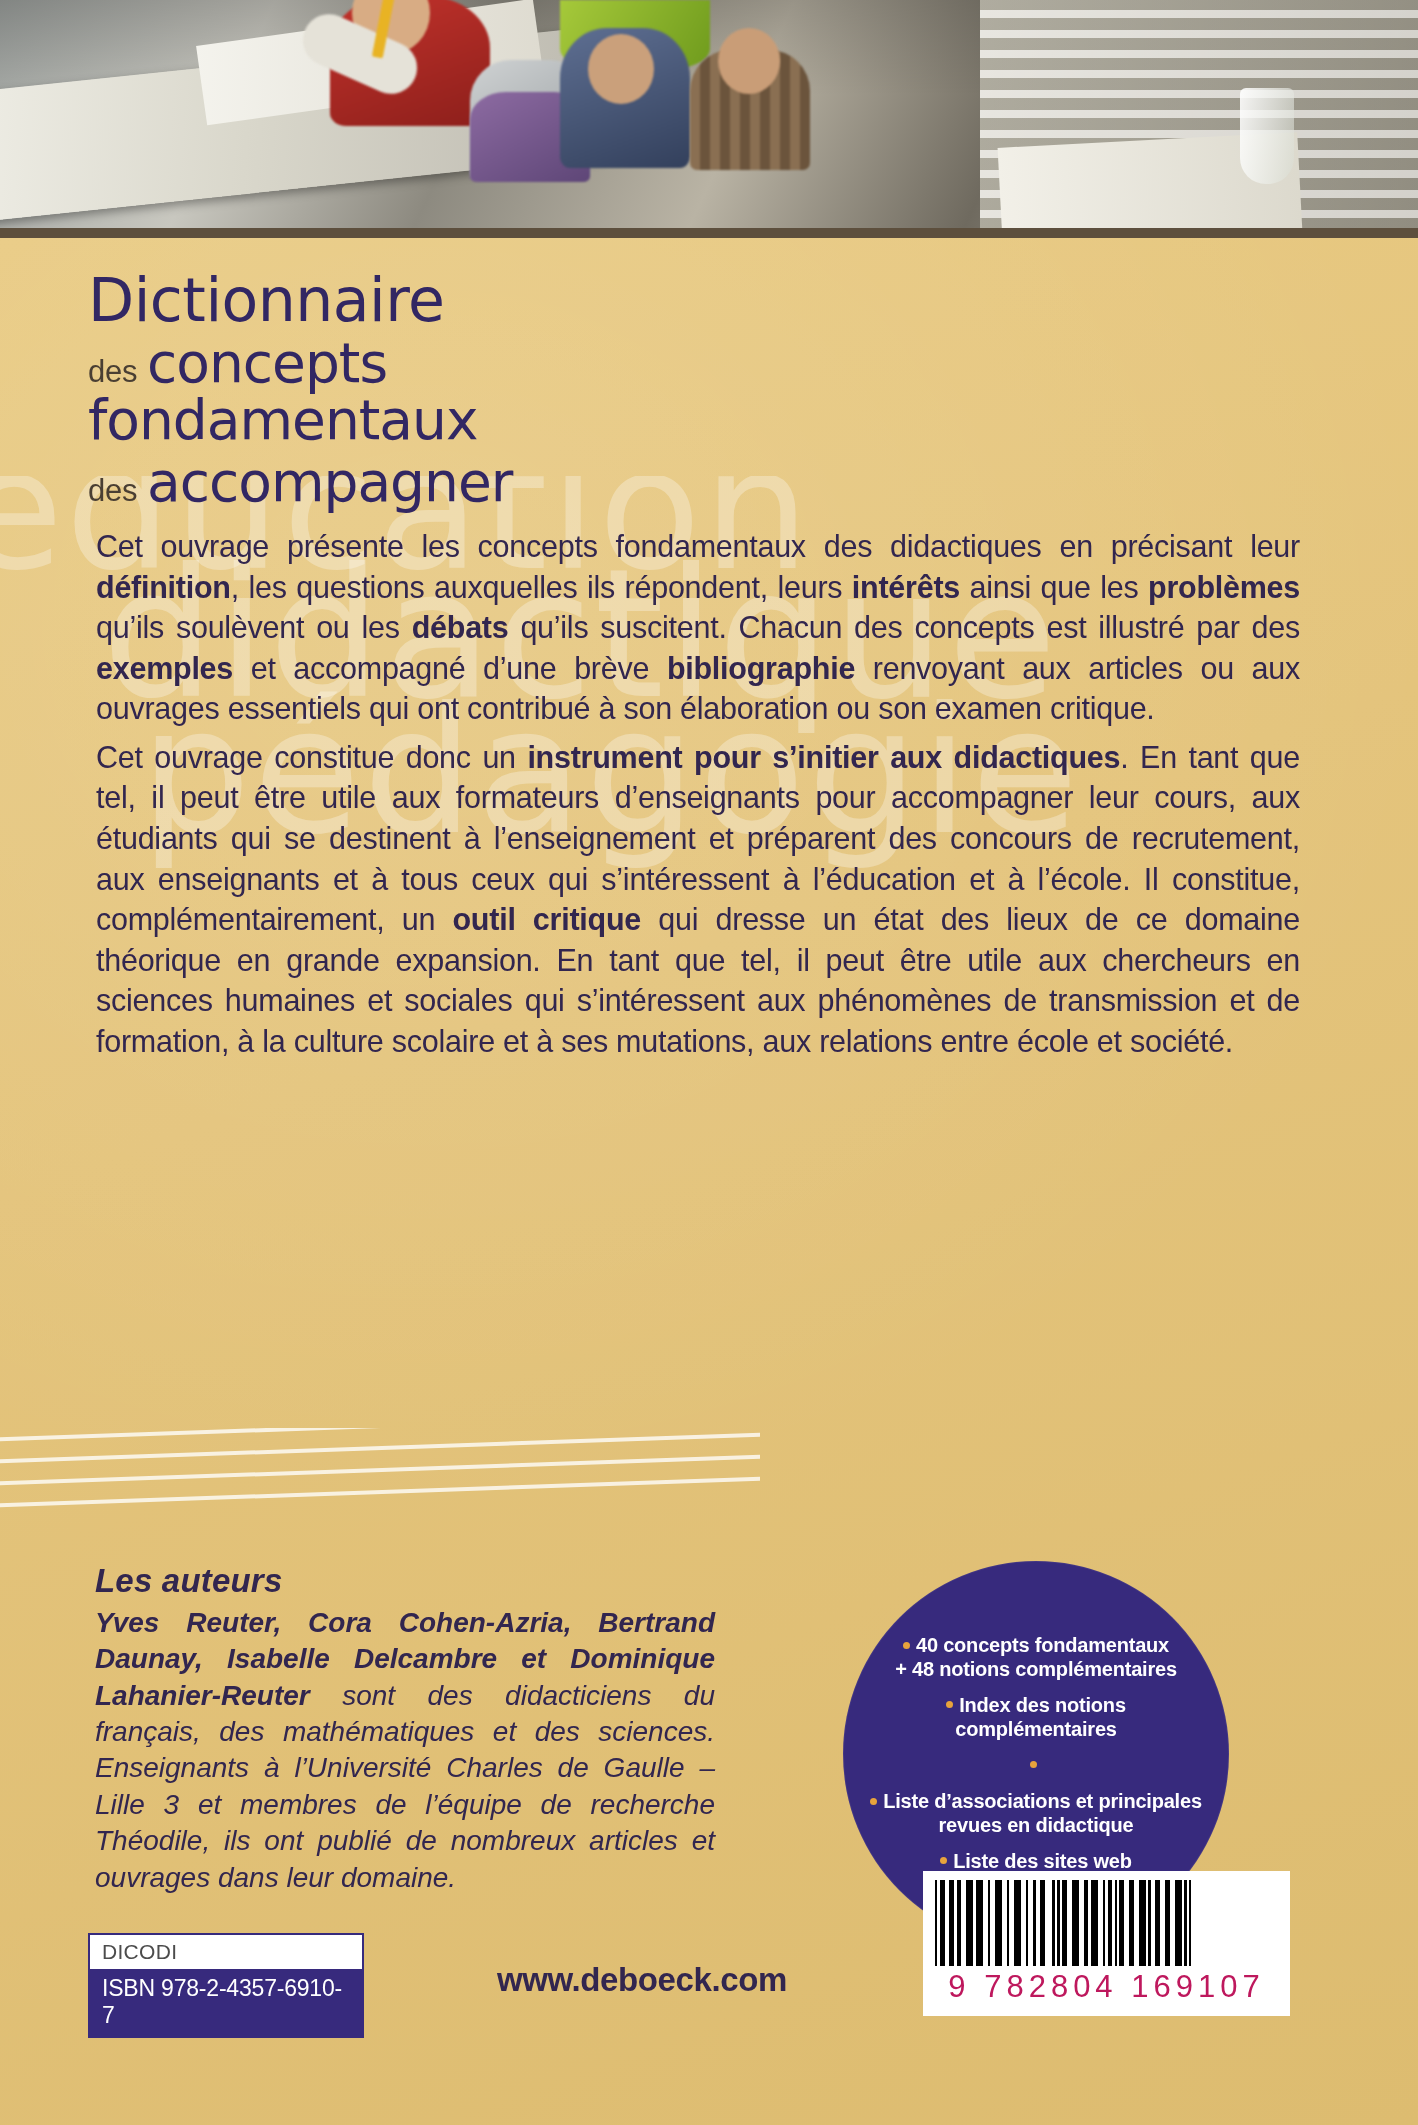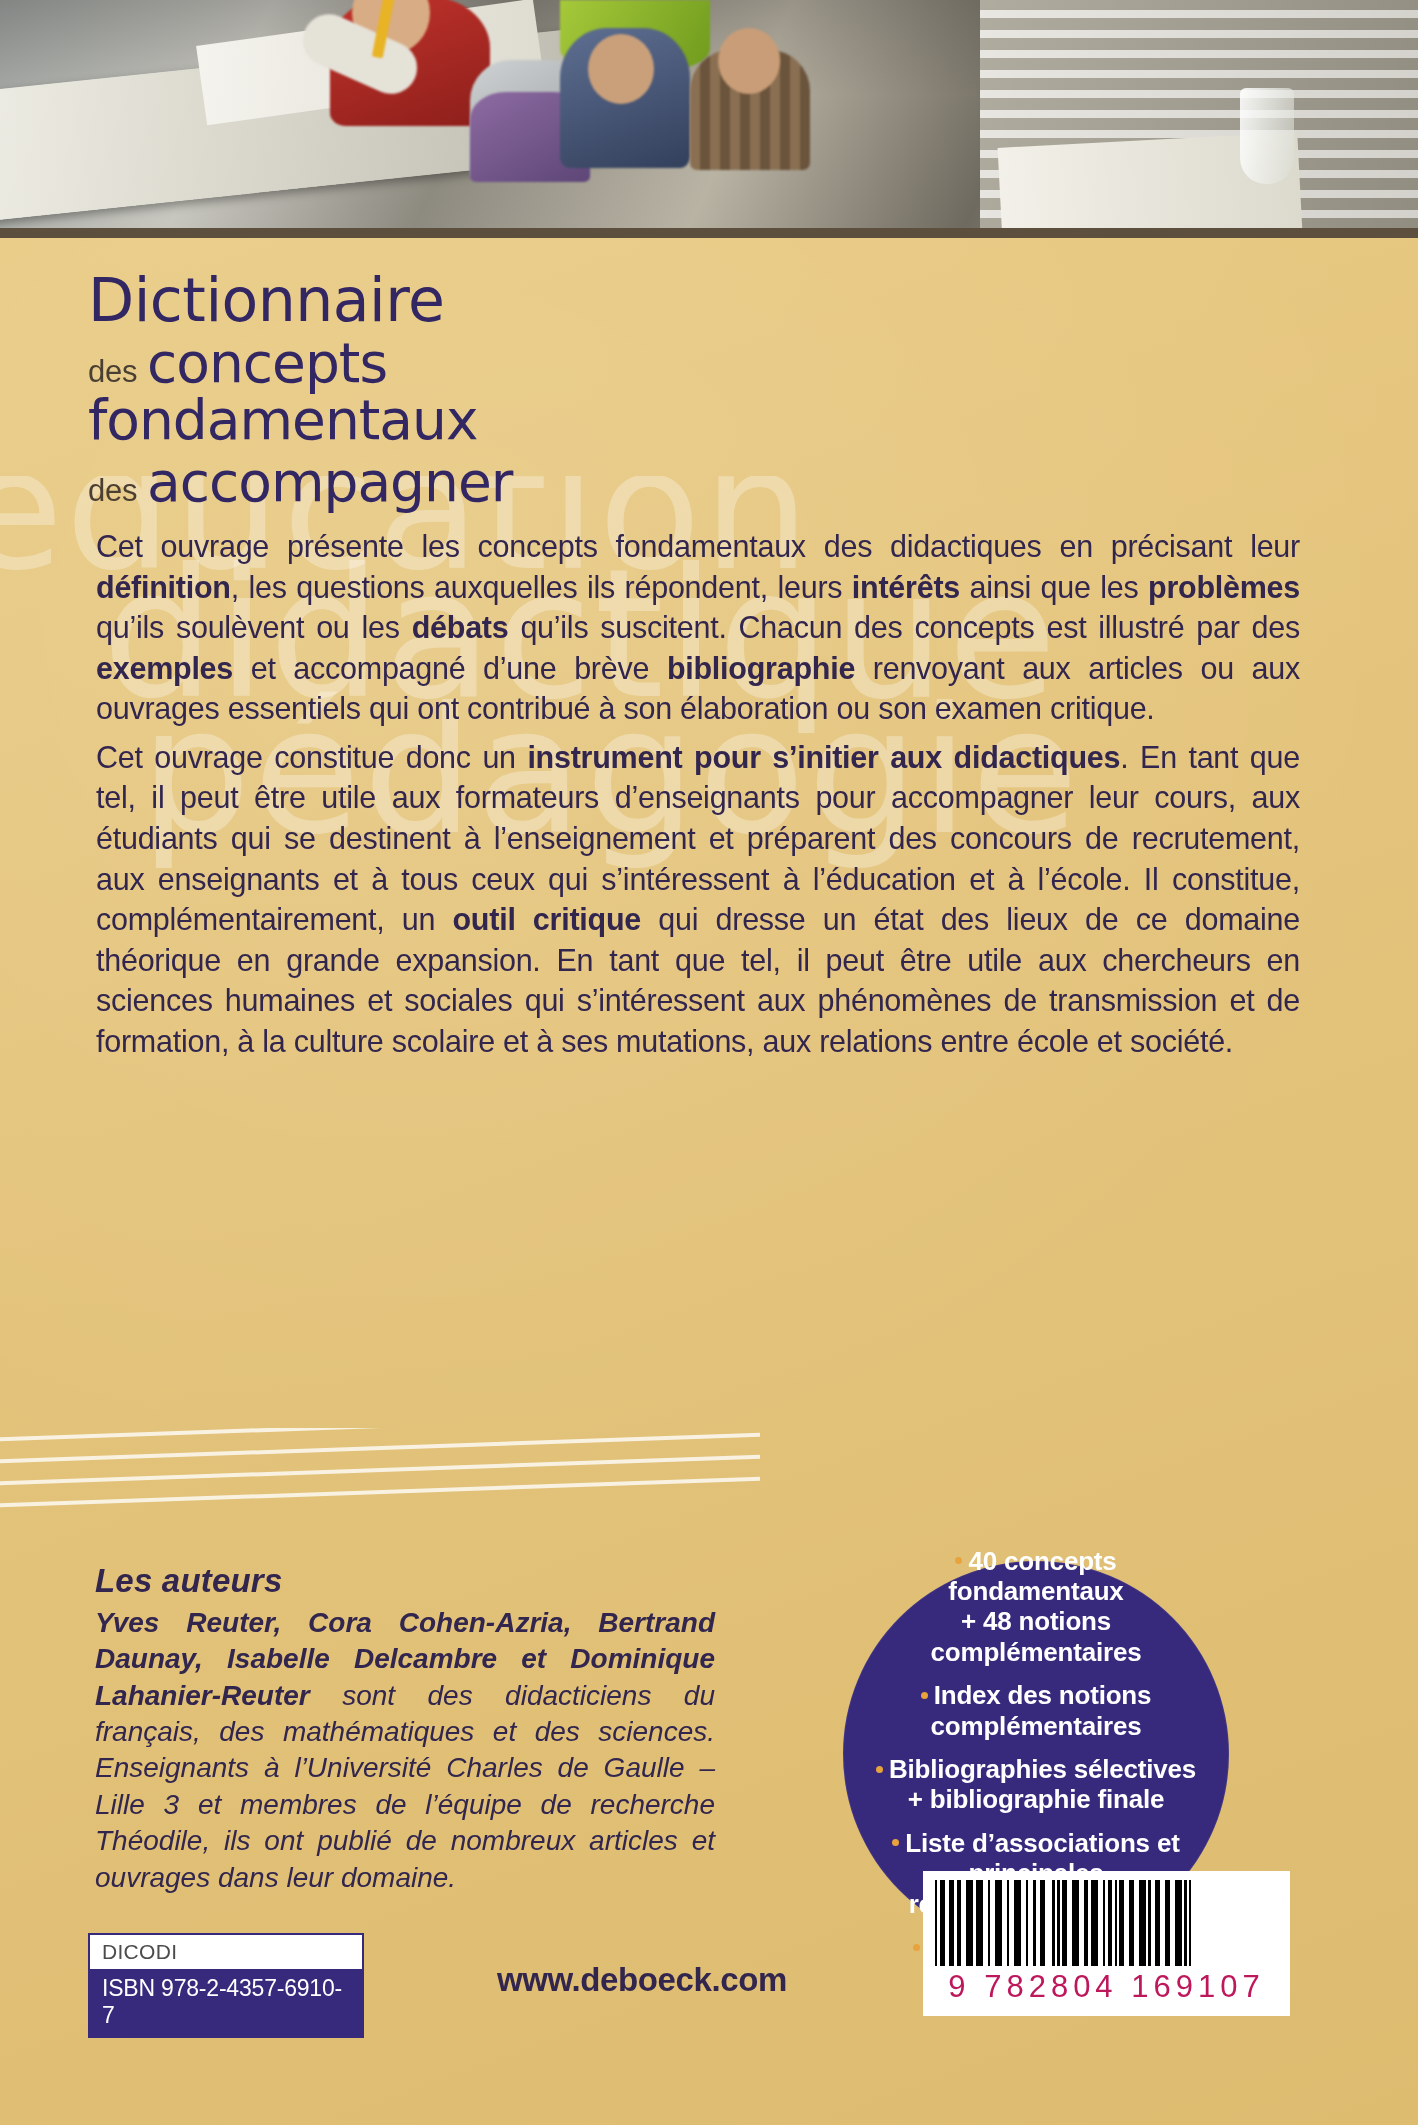--- a/index.html
+++ b/index.html
@@ -189,21 +189,21 @@
     position:absolute; left:843px; top:1323px;
     width:386px; height:386px; border-radius:50%;
     background:#372a7d;
     box-shadow:inset 0 0 0 1px rgba(255,255,255,.06);
     display:flex; flex-direction:column; align-items:center; justify-content:center;
     padding:0 26px;
   }
   #bubble ul { list-style:none; width:100%; }
   #bubble li {
     color:#ffffff; font-family:"Liberation Sans", sans-serif;
-    font-weight:700; font-size:26px; line-height:1.17;
+    font-weight:700; font-size:20px; line-height:1.17;
     text-align:center; margin:0 0 13px 0;
     letter-spacing:-.2px;
   }
   #bubble li:last-child { margin-bottom:0; }
   #bubble li .dot {
     display:inline-block; width:7px; height:7px; border-radius:50%;
     background:#e8a33c; margin-right:6px; vertical-align:middle;
     position:relative; top:-2px;
   }
 
@@ -300,21 +300,21 @@
 
     <div id="authors">
       <div class="h">Les auteurs</div>
       <div class="body"><b>Yves Reuter, Cora Cohen-Azria, Bertrand Daunay, Isabelle Delcambre et Dominique Lahanier-Reuter</b><span> sont des didacticiens du français, des mathématiques et des sciences. Enseignants à l’Université Charles de Gaulle – Lille 3 et membres de l’équipe de recherche Théodile, ils ont publié de nombreux articles et ouvrages dans leur domaine.</span></div>
     </div>
 
     <div id="bubble">
       <ul>
         <li><span class="dot"></span><span>40 concepts fondamentaux<br>+ 48 notions complémentaires</span></li>
         <li><span class="dot"></span><span>Index des notions<br>complémentaires</span></li>
-        <li><span class="dot"></span><span>Bibliographies sélectives<br>+ bibliographie finale</span></li>
+        <li><span class="dot"></span></li>
         <li><span class="dot"></span><span>Liste d’associations et principales<br>revues en didactique</span></li>
         <li><span class="dot"></span><span>Liste des sites web</span></li>
       </ul>
     </div>
 
     <div id="isbnbox">
       <div class="top">DICODI</div>
       <div class="bot">ISBN 978-2-4357-6910-7</div>
     </div>
 

